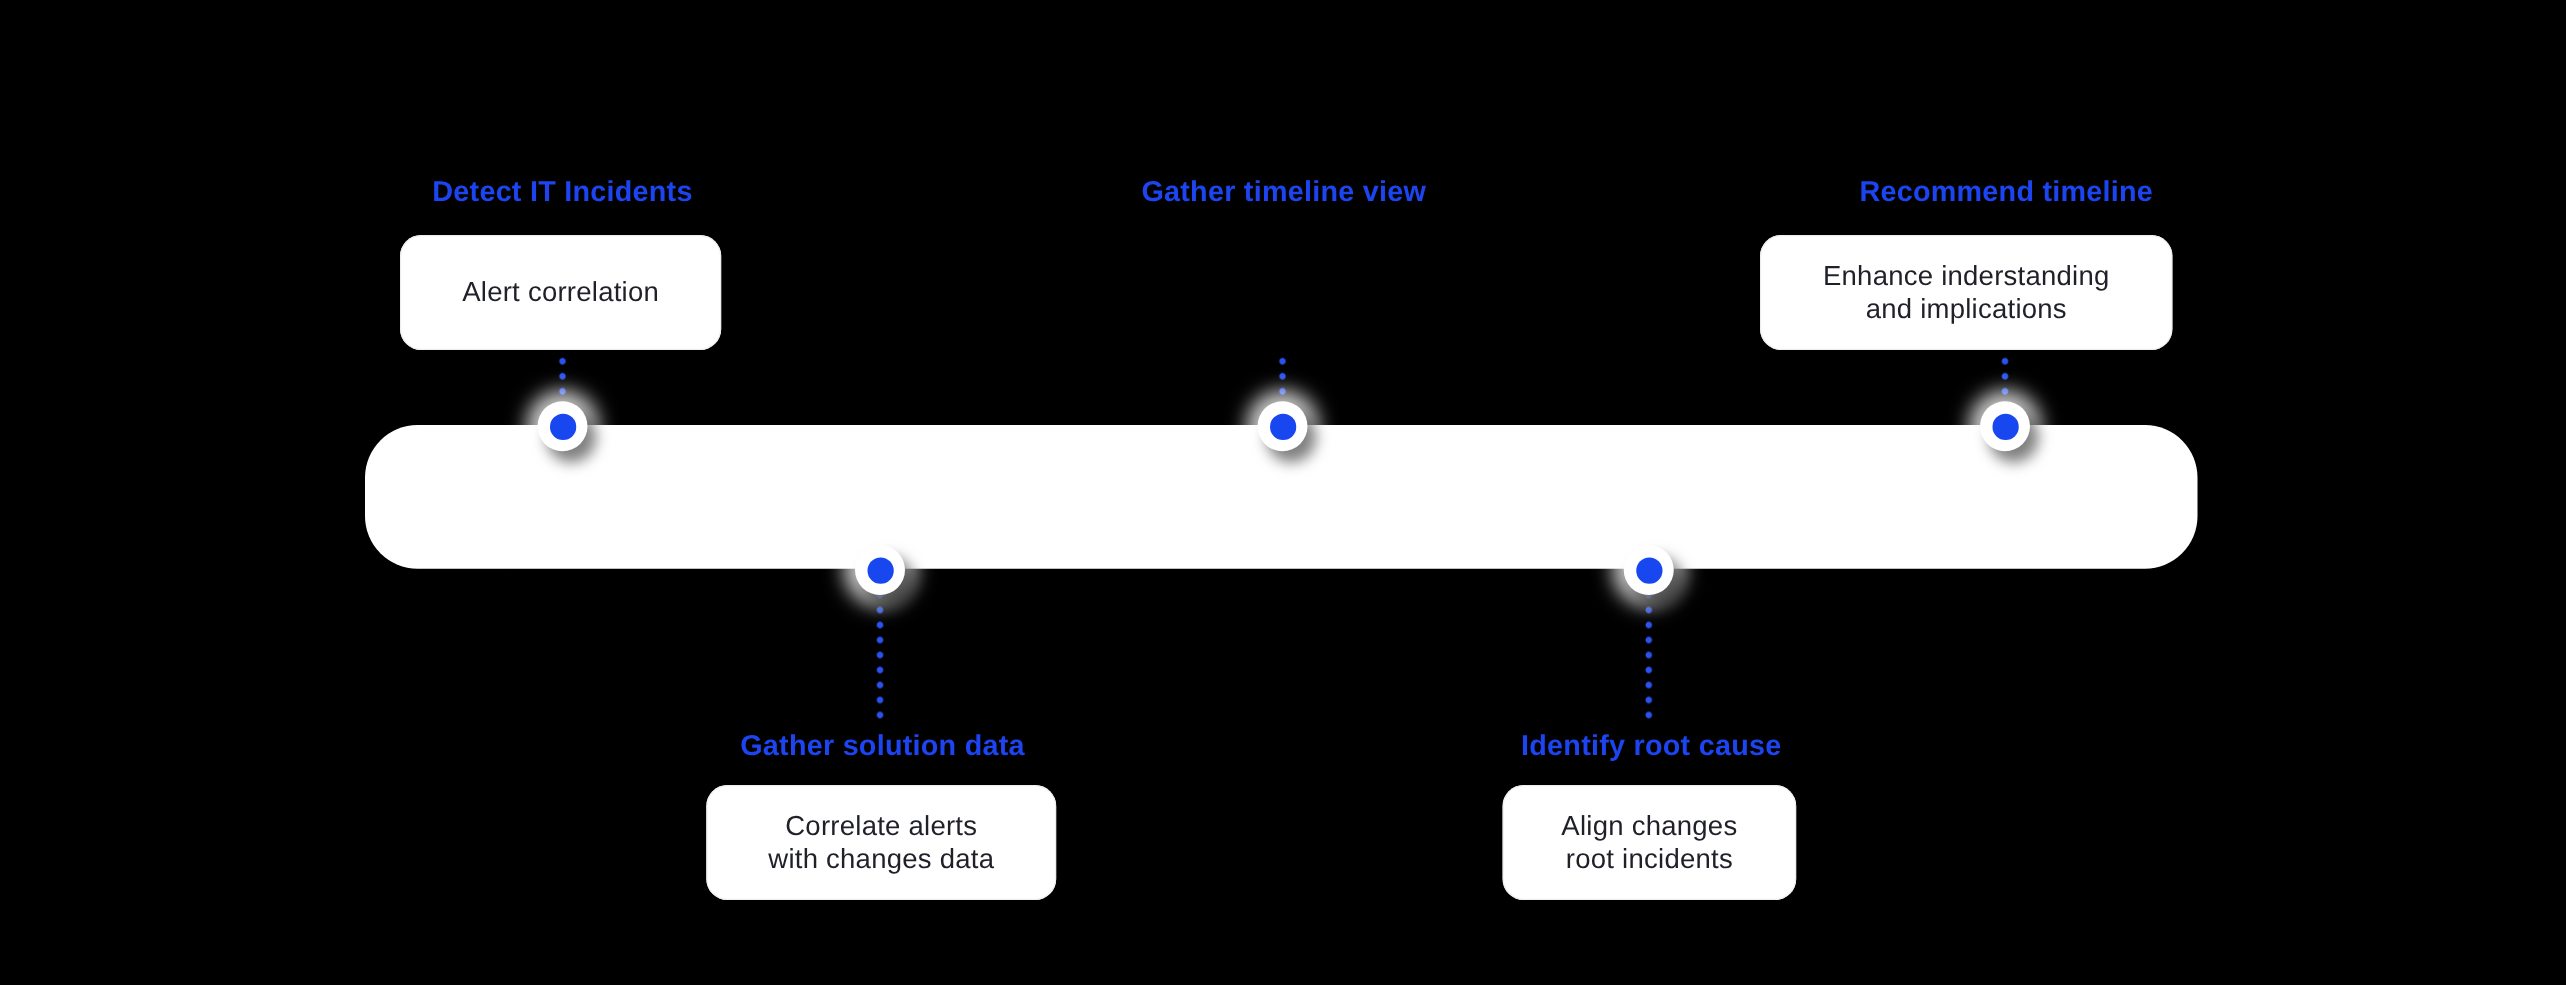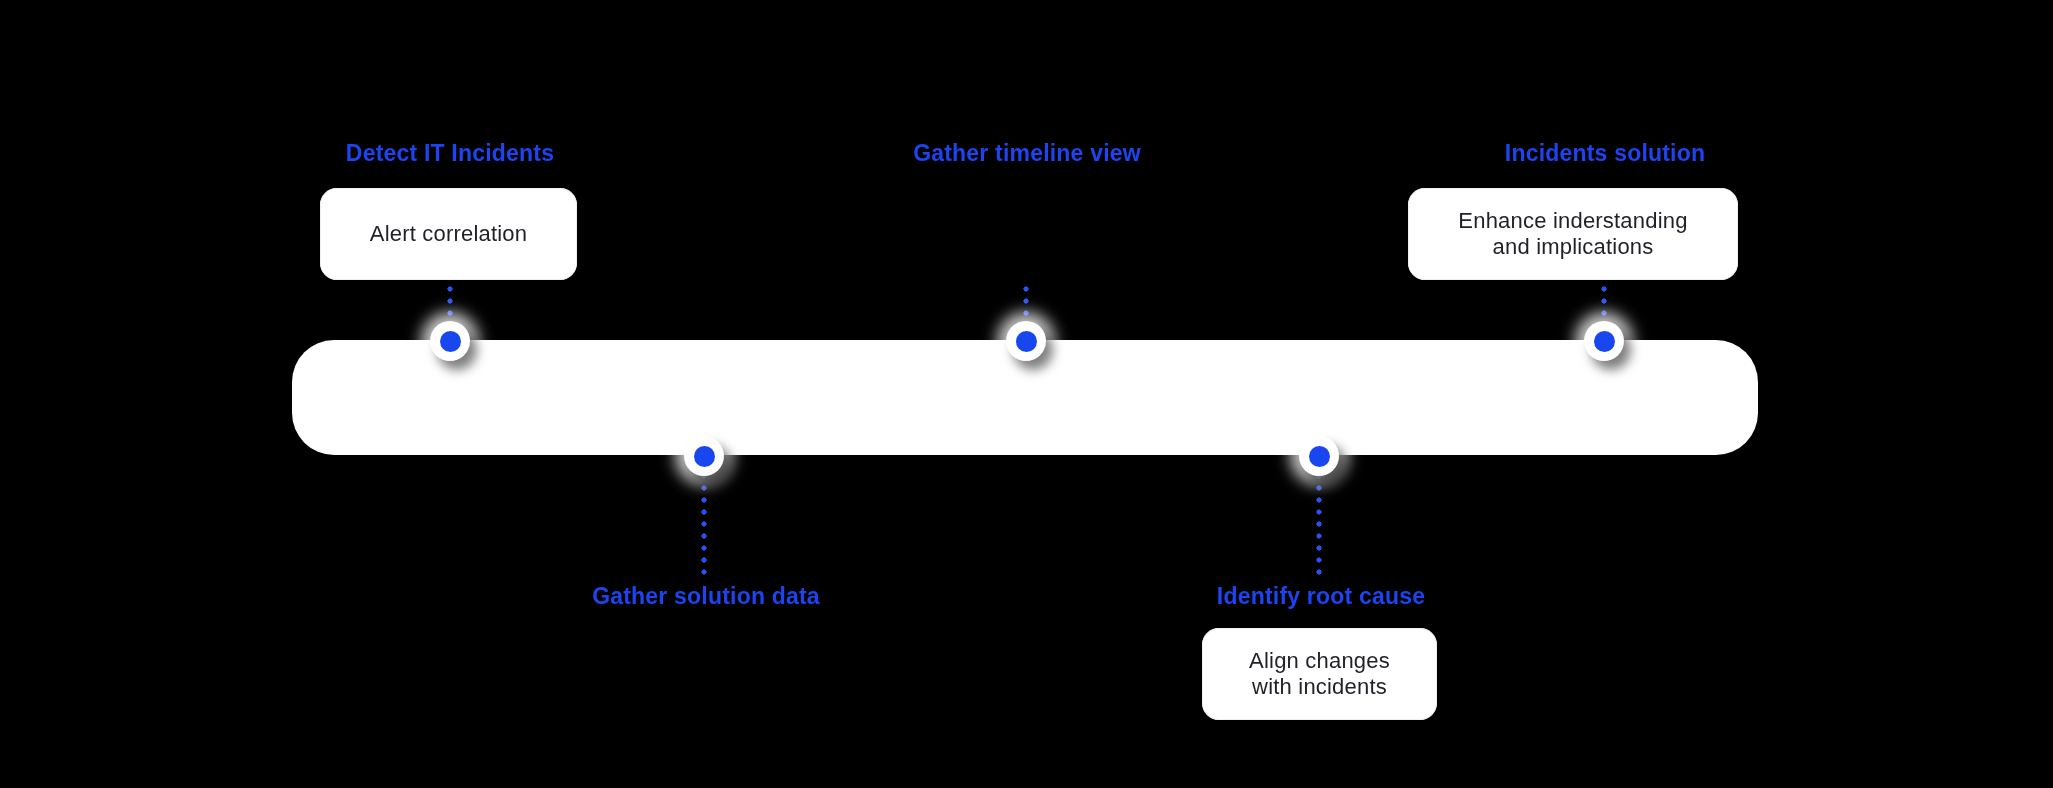--- a/index.html
+++ b/index.html
@@ -124,38 +124,42 @@
   <div class="connector t1-conn"></div>
   <div class="node t1-node">
     <div class="node-dot"></div>
   </div>
 
   <div class="node t2-node">
     <div class="node-dot"></div>
   </div>
   <div class="connector t2-conn"></div>
   <div class="step-title t2-title">Gather solution data</div>
+  <div class="step-card t2-card">
+    <span>Correlate alerts
+with changes data</span>
+  </div>
 
   <div class="step-title t3-title">Gather timeline view</div>
   <div class="connector t3-conn"></div>
   <div class="node t3-node">
     <div class="node-dot"></div>
   </div>
 
   <div class="node t4-node">
     <div class="node-dot"></div>
   </div>
   <div class="connector t4-conn"></div>
   <div class="step-title t4-title">Identify root cause</div>
   <div class="step-card t4-card">
     <span>Align changes
-with incidents</span>
+root incidents</span>
   </div>
 
-  <div class="step-title t5-title">Incidents solution</div>
+  <div class="step-title t5-title">Recommend timeline</div>
   <div class="step-card t5-card">
     <span>Enhance inderstanding
 and implications</span>
   </div>
   <div class="connector t5-conn"></div>
   <div class="node t5-node">
     <div class="node-dot"></div>
   </div>
 
 </div>

